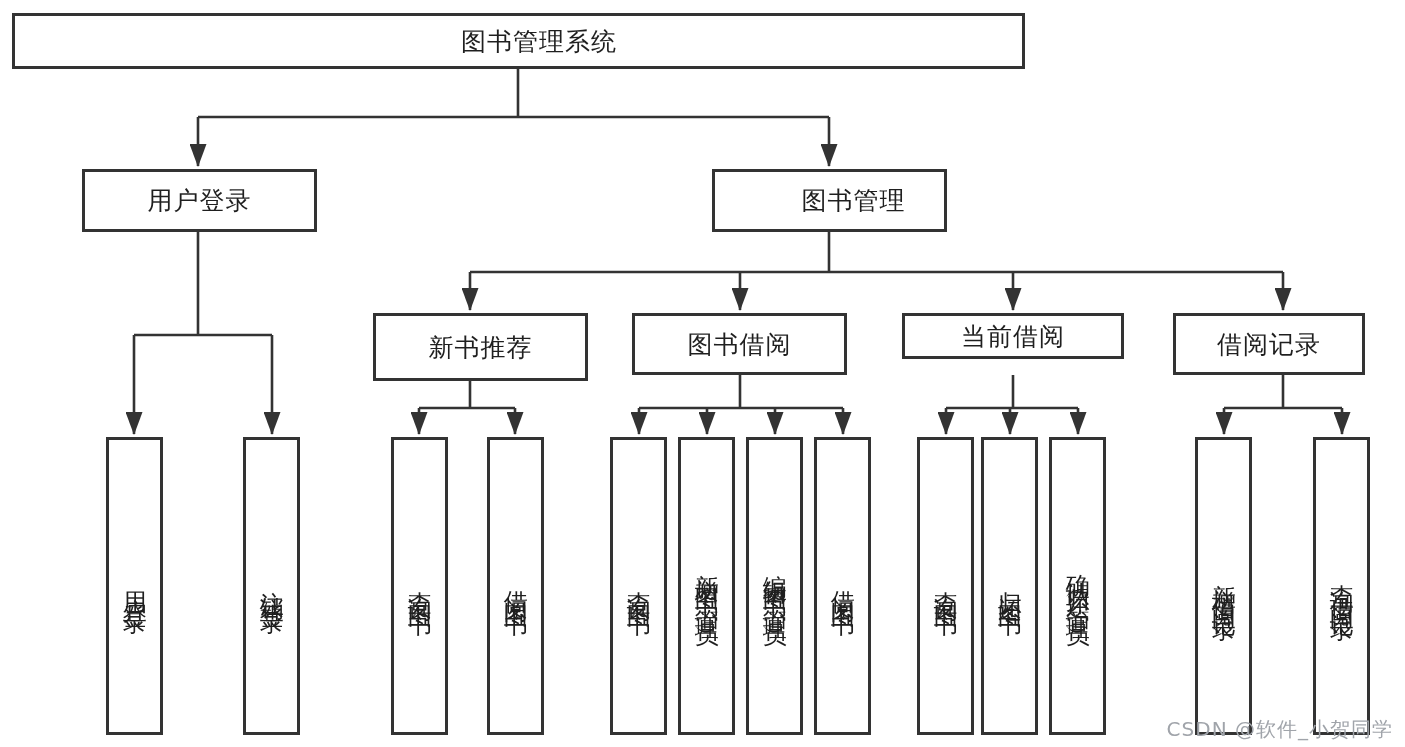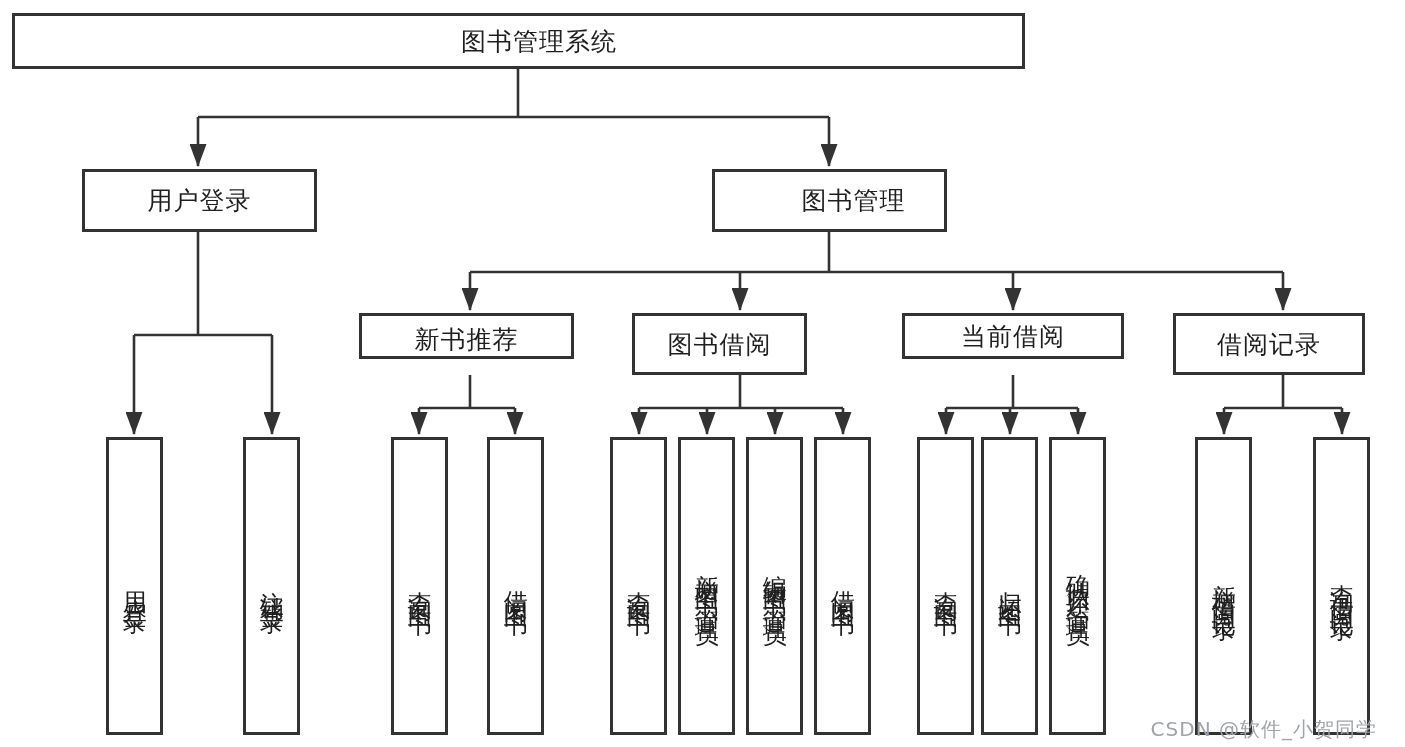--- a/index.html
+++ b/index.html
@@ -12,21 +12,21 @@
     position:absolute;background:#ffffff;border:3px solid #333333;
     box-sizing:border-box;display:flex;align-items:center;justify-content:center;
     color:#1f1f1f;z-index:2;
   }
   .h-label{font-size:25px;letter-spacing:1px;white-space:nowrap;}
   .v-label{
     writing-mode:vertical-rl;text-orientation:mixed;
     font-size:24px;line-height:1.1;letter-spacing:7px;white-space:nowrap;
   }
   .watermark{
-    position:absolute;right:28px;bottom:4px;z-index:5;
+    position:absolute;right:12px;bottom:4px;z-index:5;
     font-size:20px;color:#a0a4aa;letter-spacing:1px;white-space:nowrap;
   }
 </style>
 </head>
 <body>
 
 <div class="canvas">
 
   <svg class="connectors" width="1405" height="747" viewBox="0 0 1405 747" xmlns="http://www.w3.org/2000/svg">
     <defs>
@@ -68,24 +68,24 @@
     <span class="h-label">图书管理系统</span>
   </div>
 
   <div class="node" style="left:82px;top:169px;width:235px;height:63px;">
     <span class="h-label">用户登录</span>
   </div>
   <div class="node" style="left:712px;top:169px;width:235px;height:63px;padding-left:48px;">
     <span class="h-label">图书管理</span>
   </div>
 
-  <div class="node" style="left:359px;top:313px;width:215px;height:46px;align-items:flex-end;">
+  <div class="node" style="left:373px;top:313px;width:215px;height:68px;">
     <span class="h-label">新书推荐</span>
   </div>
-  <div class="node" style="left:632px;top:313px;width:175px;height:62px;">
+  <div class="node" style="left:632px;top:313px;width:215px;height:62px;">
     <span class="h-label">图书借阅</span>
   </div>
   <div class="node" style="left:902px;top:313px;width:222px;height:46px;">
     <span class="h-label">当前借阅</span>
   </div>
   <div class="node" style="left:1173px;top:313px;width:192px;height:62px;">
     <span class="h-label">借阅记录</span>
   </div>
 
   <div class="node" style="left:106px;top:437px;width:57px;height:298px;">

